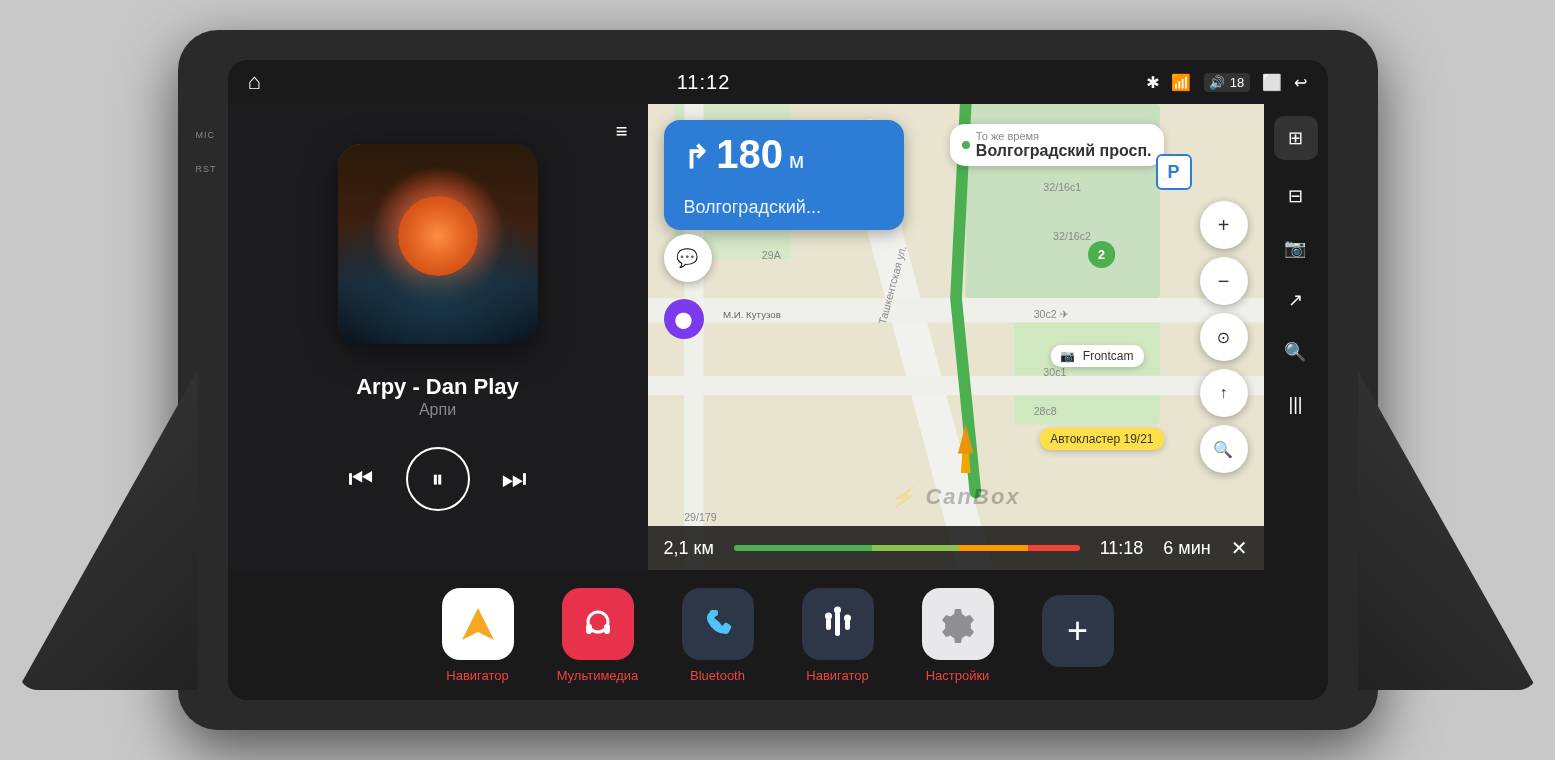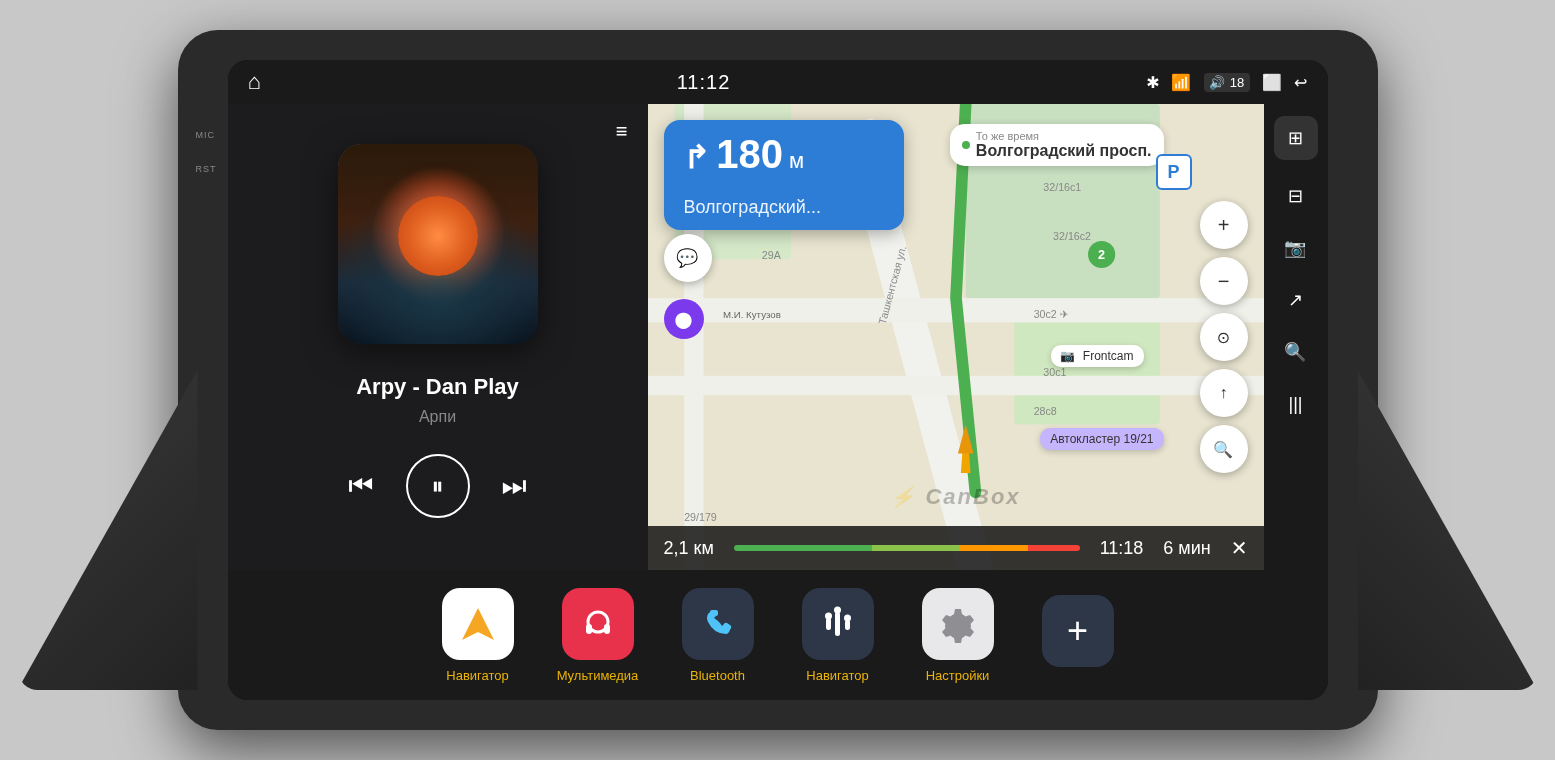--- a/index.html
+++ b/index.html
@@ -173,21 +173,21 @@
     .track-title {
       color: #fff;
       font-size: 22px;
       font-weight: 600;
       margin-top: 30px;
       text-align: center;
     }
     .track-artist {
       color: #888;
       font-size: 16px;
-      margin-top: 8px;
+      margin-top: 1px;
       text-align: center;
     }
     .controls {
       display: flex;
       align-items: center;
       gap: 32px;
       margin-top: 28px;
     }
     .ctrl-btn {
       color: #fff;
@@ -383,21 +383,21 @@
       height: 72px;
       border-radius: 18px;
       display: flex;
       align-items: center;
       justify-content: center;
       font-size: 32px;
       position: relative;
       overflow: hidden;
     }
     .app-label {
-      color: #eab308;
+      color: #ef4444;
       font-size: 13px;
       text-align: center;
       white-space: nowrap;
     }
     
     .icon-navigator {
       background: #fff;
     }
     .icon-multimedia {
       background: #e8314a;
@@ -487,21 +487,21 @@
       font-size: 12px;
       color: #333;
       box-shadow: 0 2px 6px rgba(0,0,0,0.2);
       margin-top: 8px;
     }
 
     .autocluster-badge {
       position: absolute;
       right: 100px;
       bottom: 120px;
-      background: #c4b5fd;
+      background: #fde047;
       border-radius: 10px;
       padding: 4px 10px;
       font-size: 12px;
       color: #333;
       box-shadow: 0 2px 6px rgba(0,0,0,0.2);
     }
 
     .grid-icon-btn {
       width: 44px;
       height: 44px;

